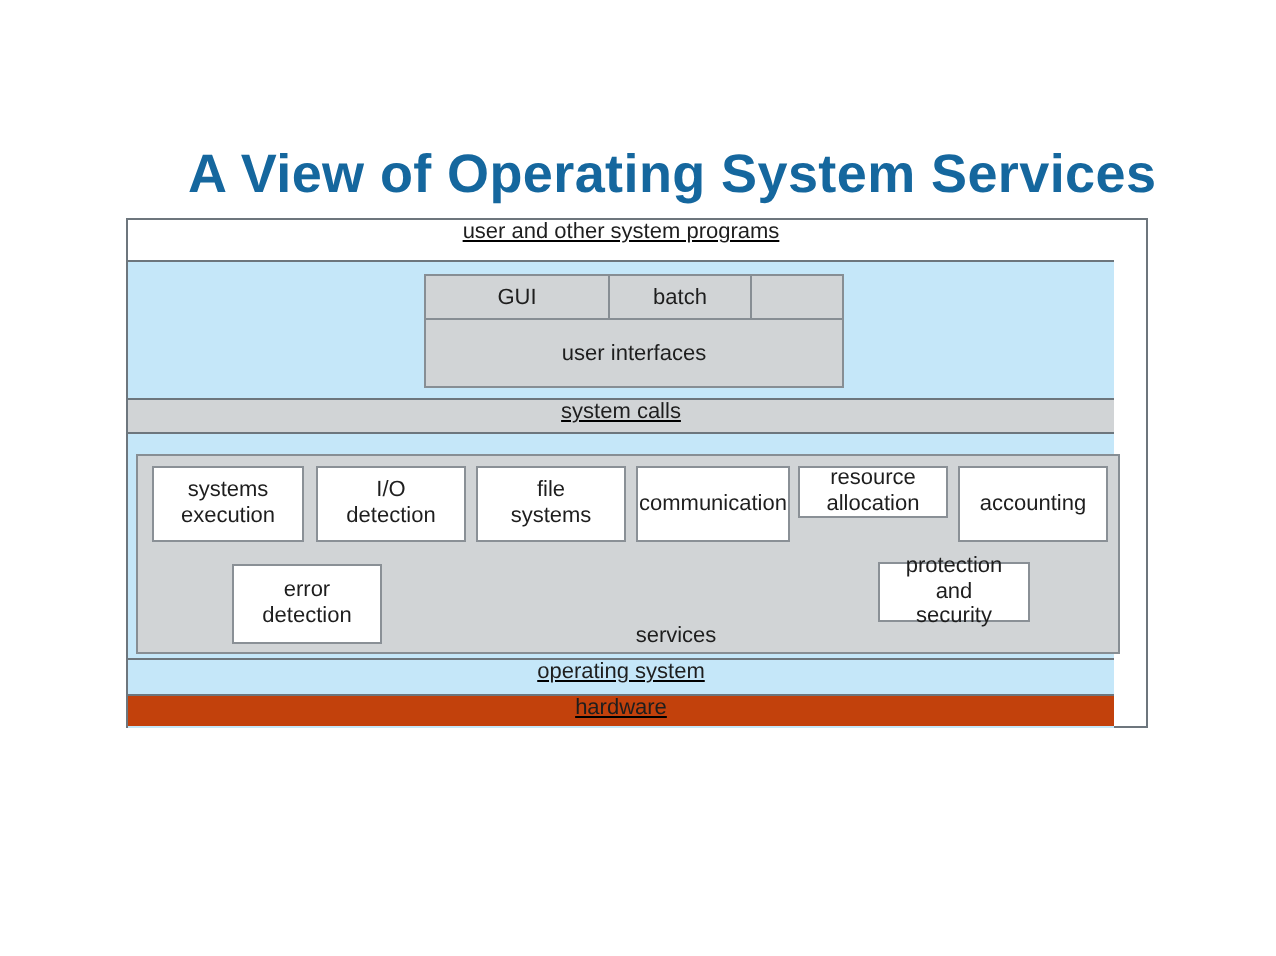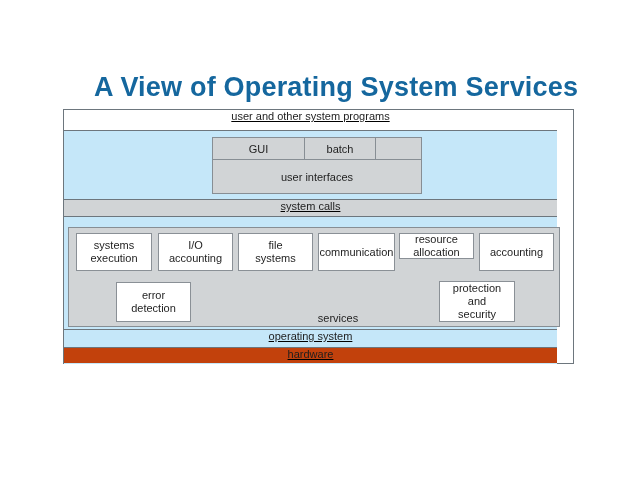--- a/index.html
+++ b/index.html
@@ -55,21 +55,21 @@
     font-size: 11px; color: #1e1e1e; text-align: center;
     white-space: pre-line; line-height: 1.18;
   }
   .sbox-prog { left: 7px;   top: 5px;  width: 76px; height: 38px; }
   .sbox-io   { left: 89px;  top: 5px;  width: 75px; height: 38px; }
   .sbox-file { left: 169px; top: 5px;  width: 75px; height: 38px; }
   .sbox-comm { left: 249px; top: 5px;  width: 77px; height: 38px; }
   .sbox-res  { left: 330px; top: 5px;  width: 75px; height: 26px; }
   .sbox-acct { left: 410px; top: 5px;  width: 75px; height: 38px; }
   .sbox-err  { left: 47px;  top: 54px; width: 75px; height: 40px; }
-  .sbox-prot { left: 370px; top: 53px; width: 76px; height: 41px; }
+  .sbox-prot { left: 370px; top: 53px; width: 76px; height: 30px; }
   .svc-label {
     position: absolute; left: 0; right: 0; bottom: 2px;
     text-align: center; font-size: 11px; color: #1e1e1e; margin-left: 48px;
   }
 </style>
 </head>
 <body>
 
 <div class="slide">
 
@@ -93,21 +93,21 @@
 
     <div class="band band-syscalls">
       <span class="bar-label">system calls</span>
     </div>
 
     <div class="band band-services">
       <div class="svc-panel">
         <div class="sbox sbox-prog">systems
 execution</div>
         <div class="sbox sbox-io">I/O
-accounting</div>
+detection</div>
         <div class="sbox sbox-file">file
 systems</div>
         <div class="sbox sbox-comm">communication</div>
         <div class="sbox sbox-res">resource
 allocation</div>
         <div class="sbox sbox-acct">accounting</div>
         <div class="sbox sbox-err">error
 detection</div>
         <div class="sbox sbox-prot">protection
 and

